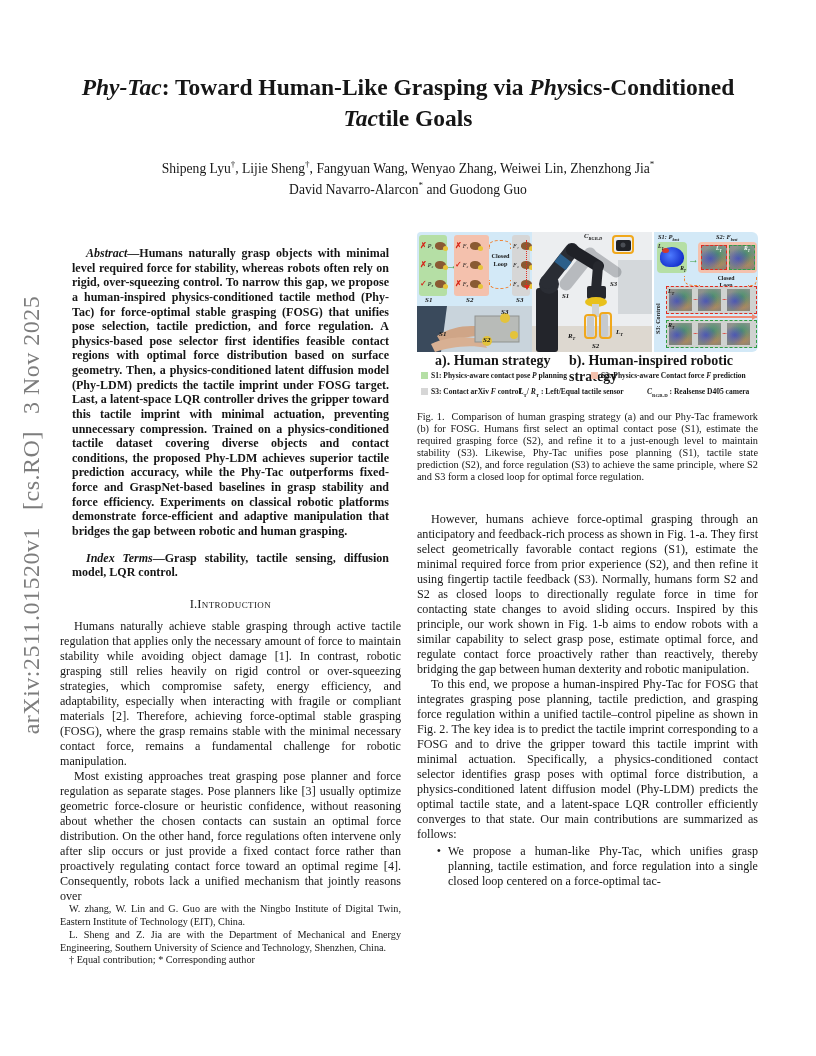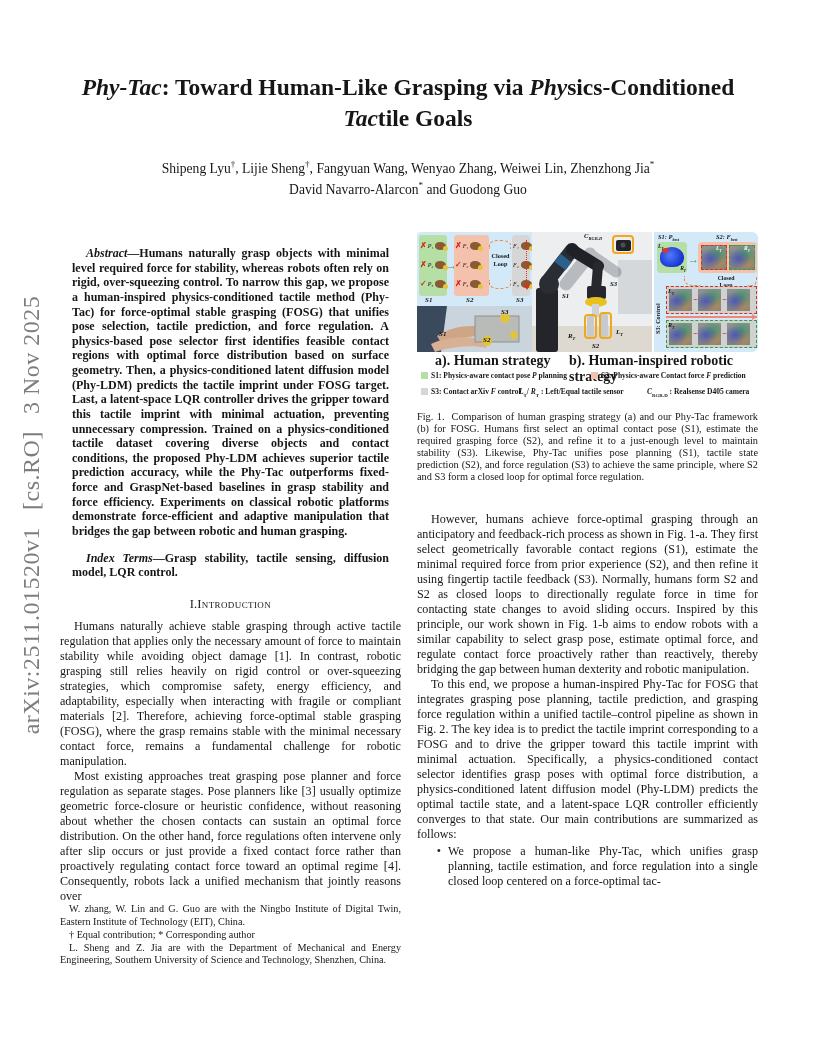--- a/index.html
+++ b/index.html
@@ -140,22 +140,22 @@
 
     <div class="sec-head">
       <span>I.</span><span class="sc">Introduction</span>
     </div>
 
     <p class="bpar">Humans naturally achieve stable grasping through active tactile regulation that applies only the necessary amount of force to maintain stability while avoiding object damage [1]. In contrast, robotic grasping still relies heavily on rigid control or over-squeezing strategies, which compromise safety, energy efficiency, and adaptability, especially when interacting with fragile or compliant materials [2]. Therefore, achieving force-optimal stable grasping (FOSG), where the grasp remains stable with the minimal necessary contact force, remains a fundamental challenge for robotic manipulation.</p>
     <p class="bpar">Most existing approaches treat grasping pose planner and force regulation as separate stages. Pose planners like [3] usually optimize geometric force-closure or heuristic confidence, without reasoning about whether the chosen contacts can sustain an optimal force distribution. On the other hand, force regulations often intervene only after slip occurs or just provide a fixed contact force rather than proactively regulating contact force toward an optimal regime [4]. Consequently, robots lack a unified mechanism that jointly reasons over</p>
 
     <div class="footnotes">
       <p>W. zhang, W. Lin and G. Guo are with the Ningbo Institute of Digital Twin, Eastern Institute of Technology (EIT), China.</p>
+      <p>L. Sheng and Z. Jia are with the Department of Mechanical and Energy Engineering, Southern University of Science and Technology, Shenzhen, China.</p>
       <p>† Equal contribution; * Corresponding author</p>
-      <p>L. Sheng and Z. Jia are with the Department of Mechanical and Energy Engineering, Southern University of Science and Technology, Shenzhen, China.</p>
     </div>
   </div>
 
   <div class="col-right">
 
     <div class="fig-graphic">
 
       <div class="panel-a">
         <div class="sbox green">
           <div class="srow">

